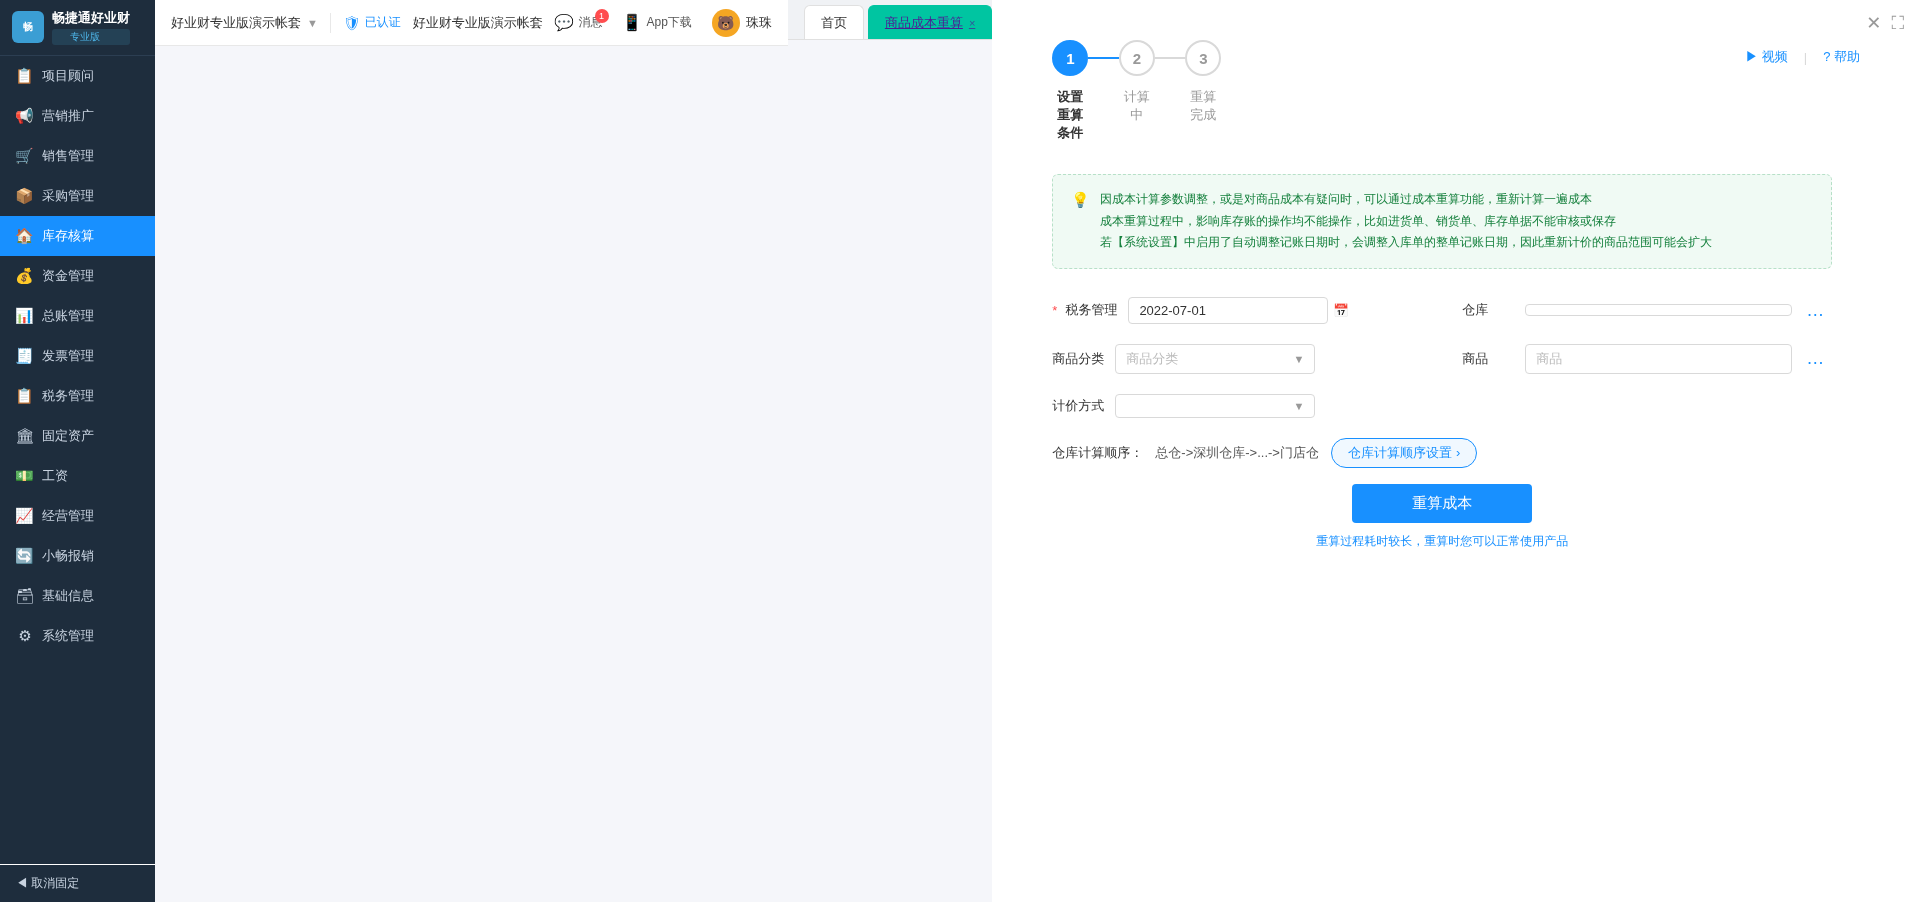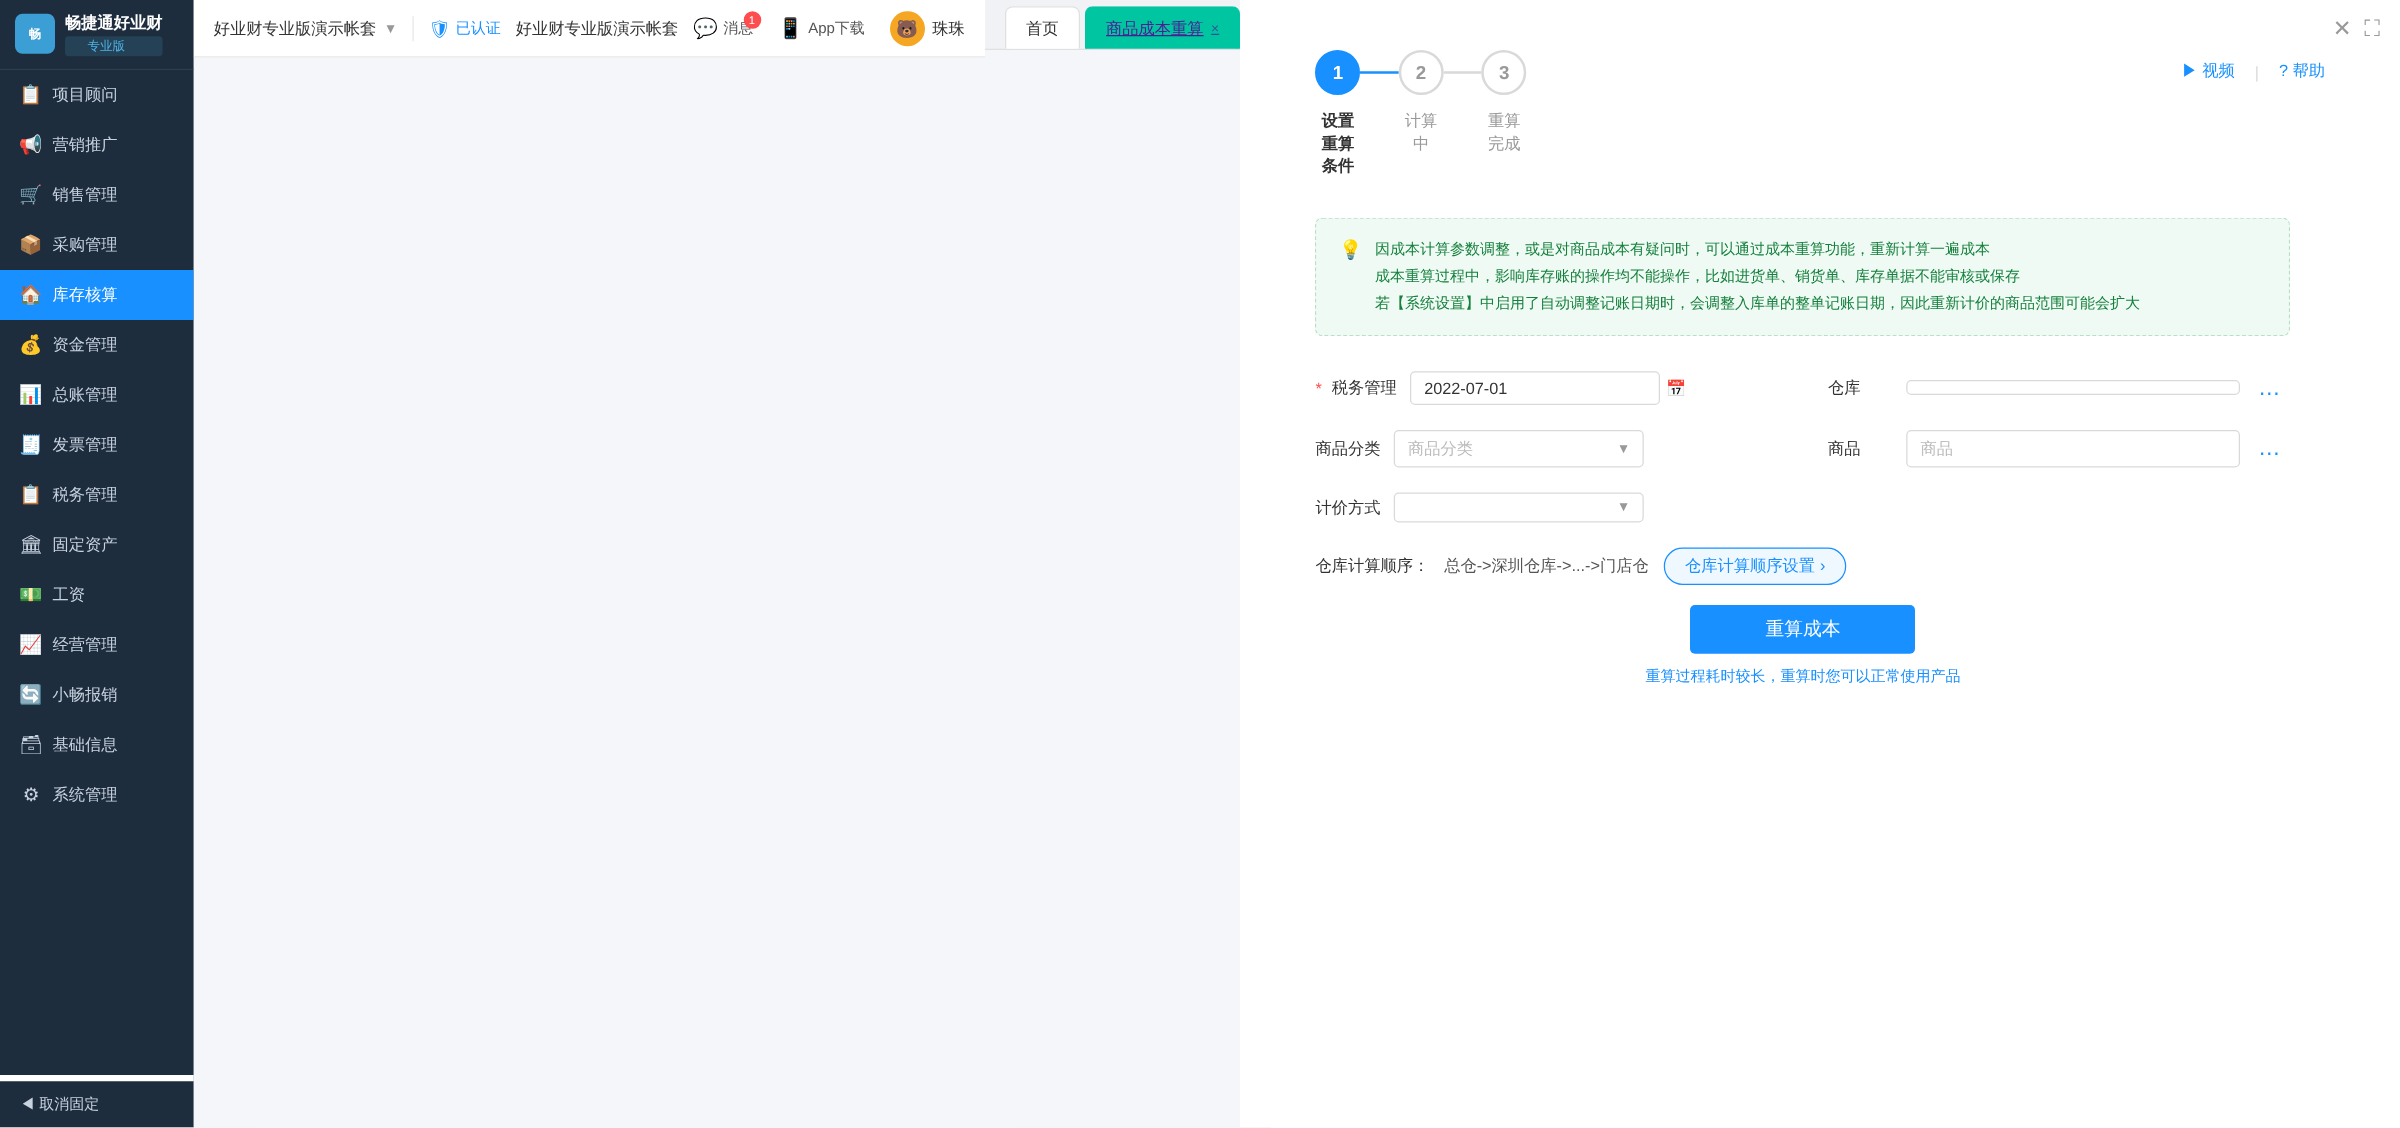--- a/index.html
+++ b/index.html
@@ -37,21 +37,21 @@
     .sidebar-item {
       display: flex; align-items: center; gap: 8px;
       padding: 11px 16px;
       cursor: pointer; color: #c8d3e0; font-size: 13px;
       transition: background 0.15s;
     }
     .sidebar-item.active { background: #1890ff; color: #fff; }
     .sidebar-item-icon { width: 18px; height: 18px; flex-shrink: 0; display: flex; align-items: center; justify-content: center; font-size: 15px; }
     .sidebar-bottom {
       padding: 10px 16px;
-      border-top: 5px solid #ffffff;
+      border-top: 1px solid #ffffff;
       display: flex; align-items: center; gap: 6px;
       color: #c8d3e0; cursor: pointer; font-size: 12px;
     }
 
     
     .main-area {
       flex: 1;
       display: flex;
       background: #f5f6fa;
       overflow: hidden;

